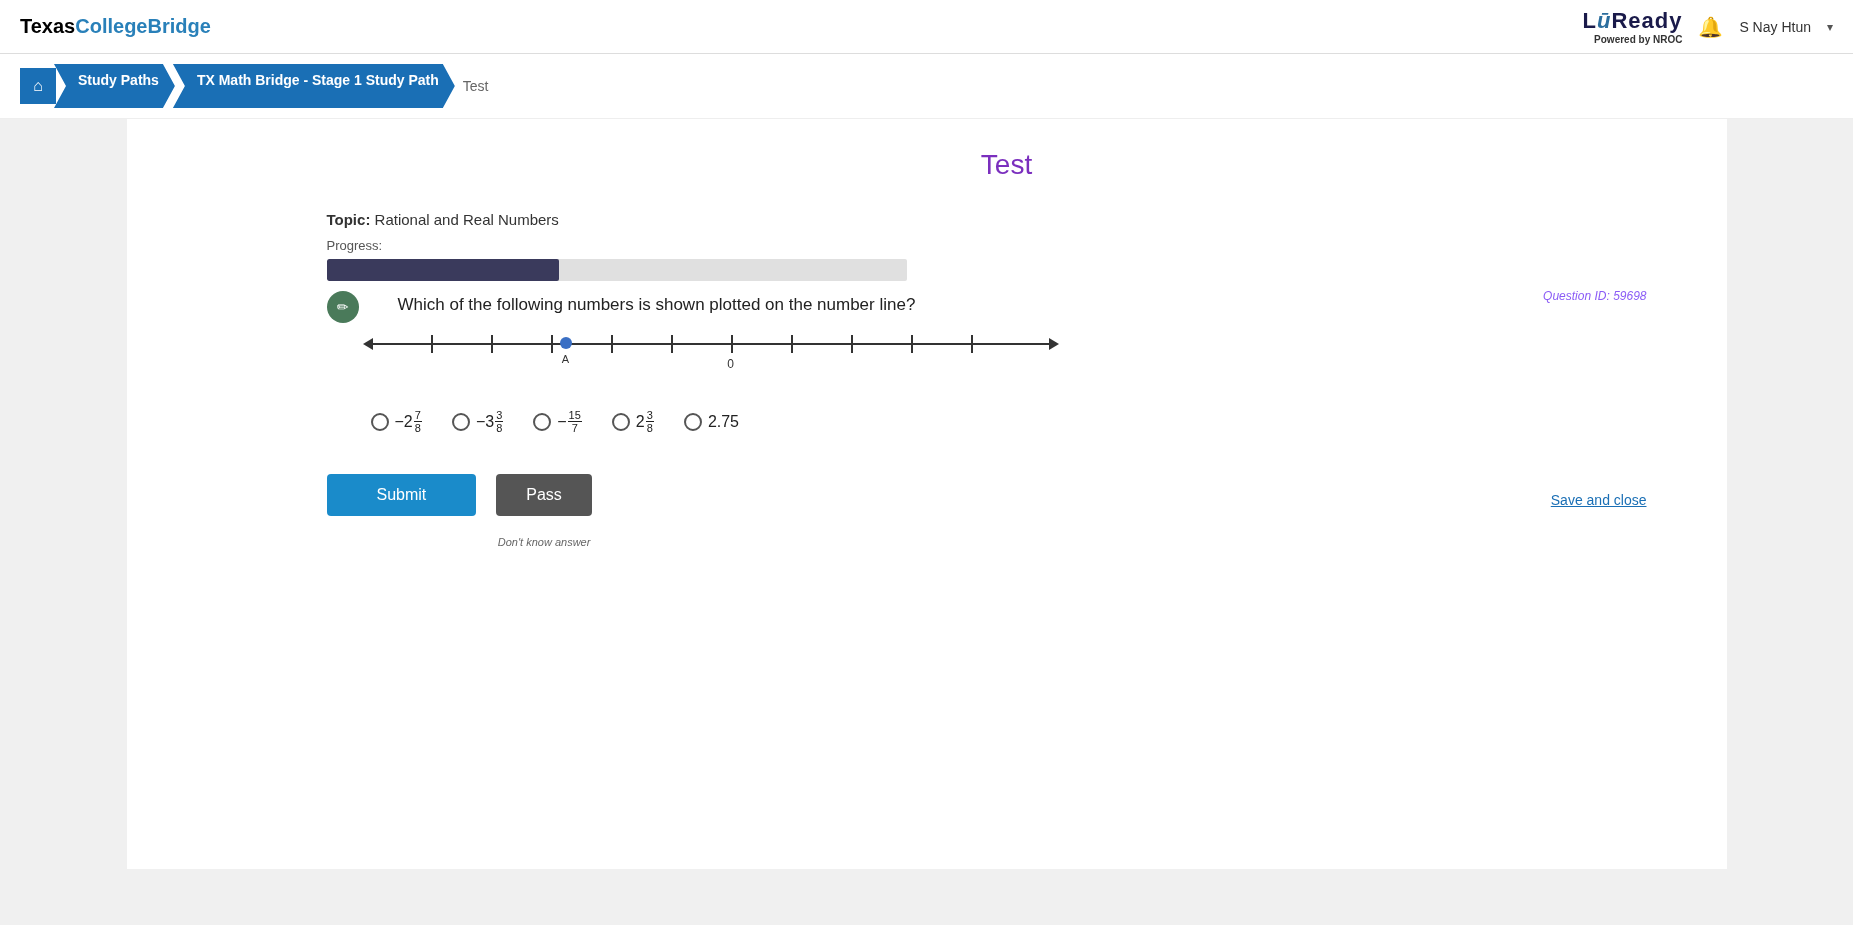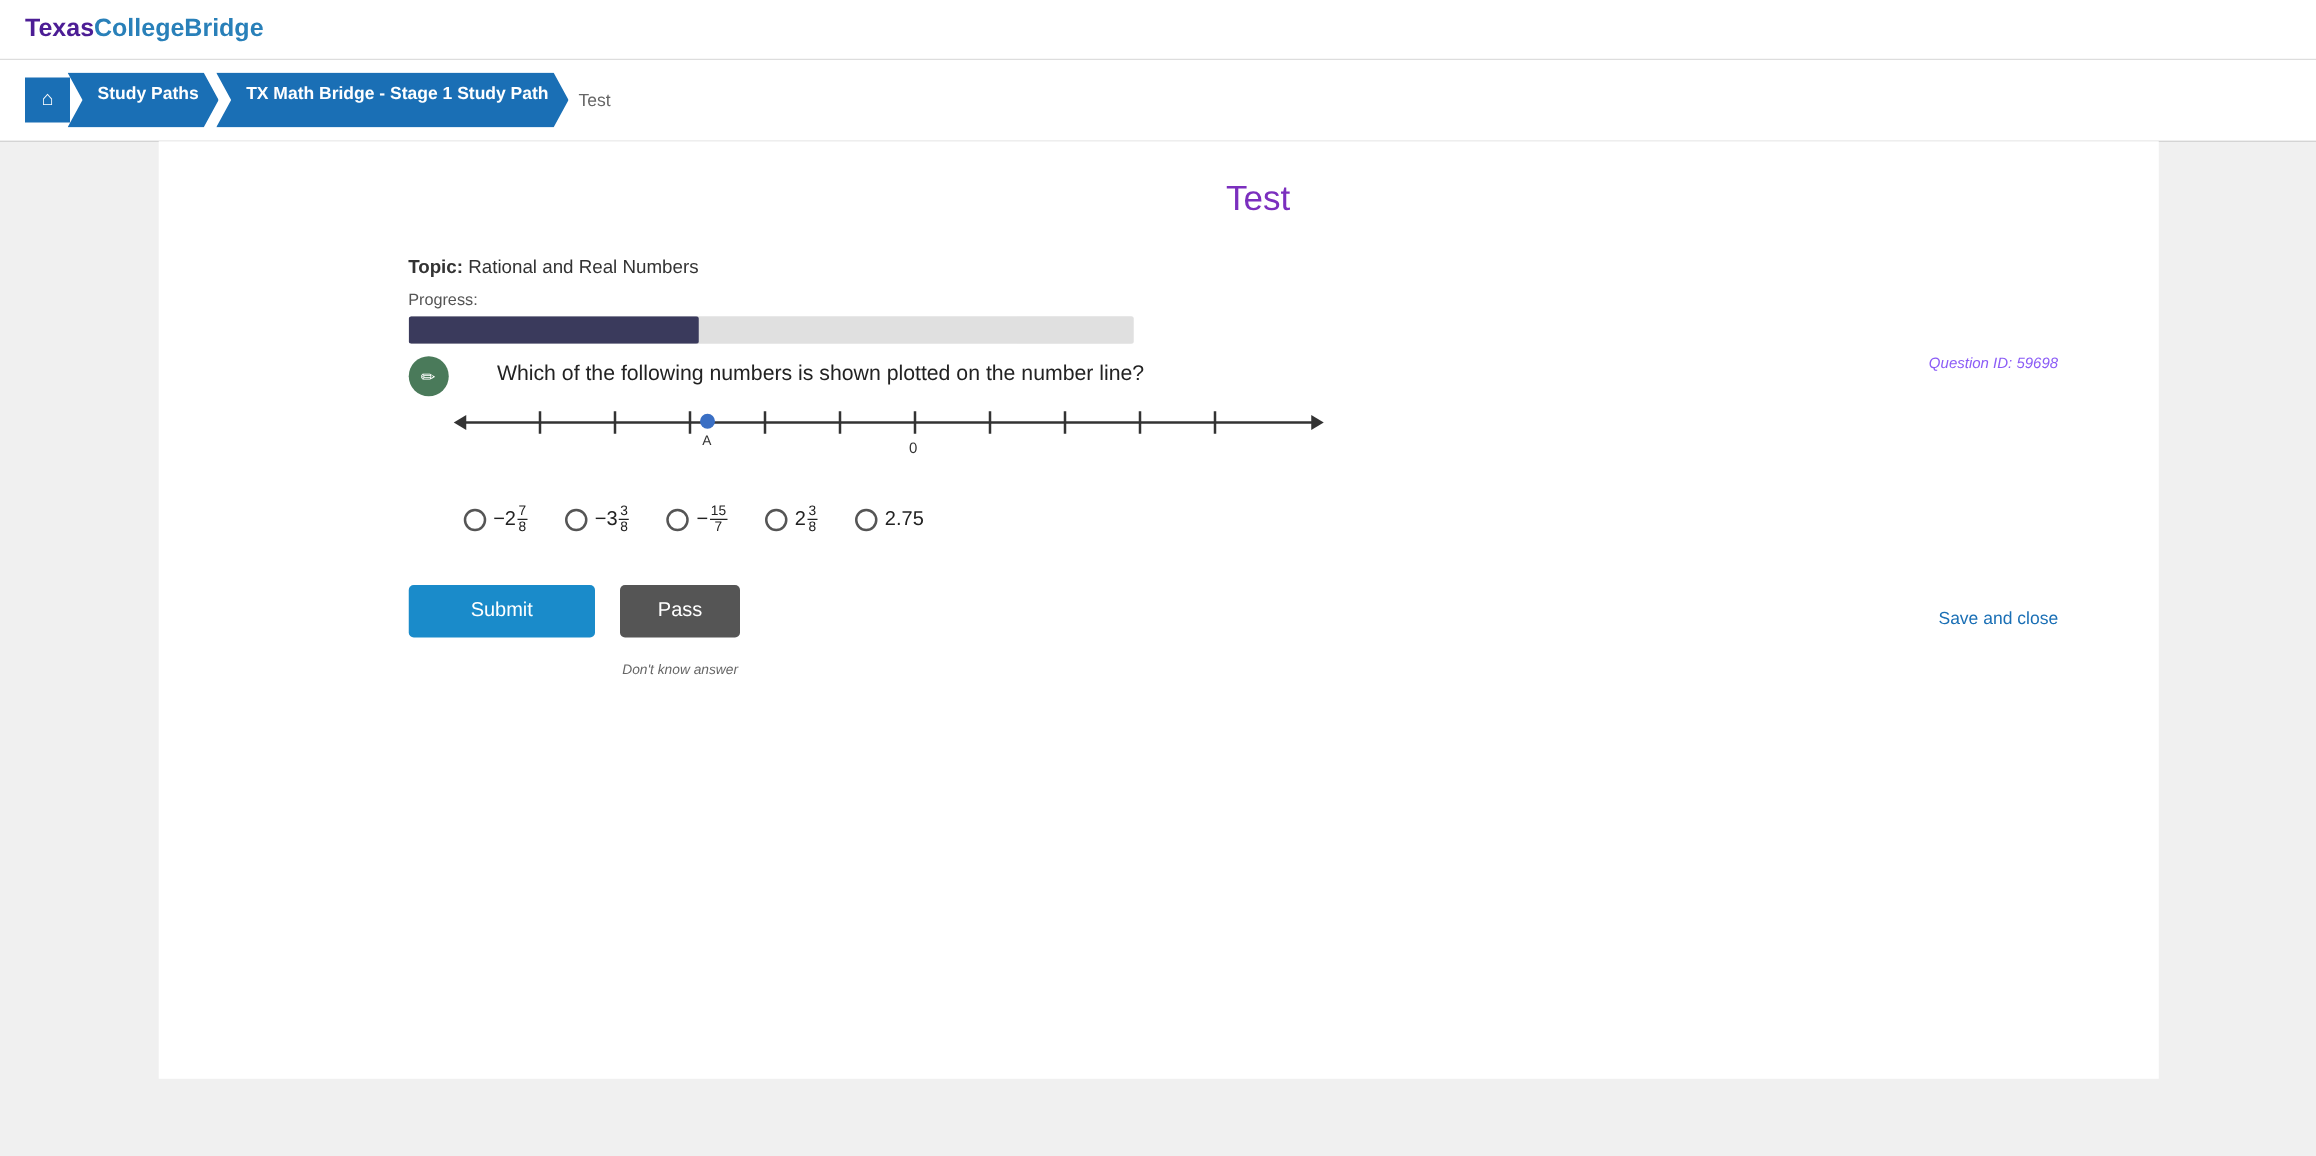--- a/index.html
+++ b/index.html
@@ -18,21 +18,21 @@
       justify-content: space-between;
       padding: 8px 20px;
       border-bottom: 1px solid #ddd;
       min-height: 48px;
     }
 
     .logo-text {
       font-size: 20px;
       font-weight: bold;
     }
-    .logo-texas { color: #4c1d95; }
+    .logo-texas { color: #000000; }
     .logo-college { color: #2980b9; }
     .logo-bridge { color: #2980b9; }
 
     .top-right {
       display: flex;
       align-items: center;
       gap: 16px;
     }
 
     .luready-brand {
@@ -362,20 +362,21 @@
       font-size: 11px;
       color: #666;
       font-style: italic;
     }
 
     .save-close-link {
       position: absolute;
       right: 40px;
       bottom: 40px;
       color: #1a6fb5;
+      text-decoration: underline;
       font-size: 14px;
       cursor: pointer;
     }
 
     .relative-wrapper {
       position: relative;
     }
 
     
     .fraction {
@@ -407,20 +408,31 @@
     }
   </style>
 </head>
 <body>
 
 <div class="top-bar">
   <div>
     <span class="logo-text">
       <span class="logo-texas">Texas</span><span class="logo-college">College</span><span class="logo-bridge">Bridge</span>
     </span>
+  </div>
+  <div class="top-right">
+    <div class="luready-brand">
+      <div class="luready-text">L<span style="font-style:italic;color:#2c6e9e;">ū</span>Ready</div>
+      <div class="powered-by">
+        <span>Powered by</span> <span style="font-weight:bold;">NROC</span>
+      </div>
+    </div>
+    <span class="bell-icon">🔔</span>
+    <span class="user-name">S Nay Htun</span>
+    <span class="dropdown-arrow">▾</span>
   </div>
 </div>
 
 <div class="breadcrumb-bar">
   <div class="breadcrumb-home">⌂</div>
   <div class="breadcrumb-item">Study Paths</div>
   <div class="breadcrumb-item">TX Math Bridge - Stage 1 Study Path</div>
   <div class="breadcrumb-current">Test</div>
 </div>
 

